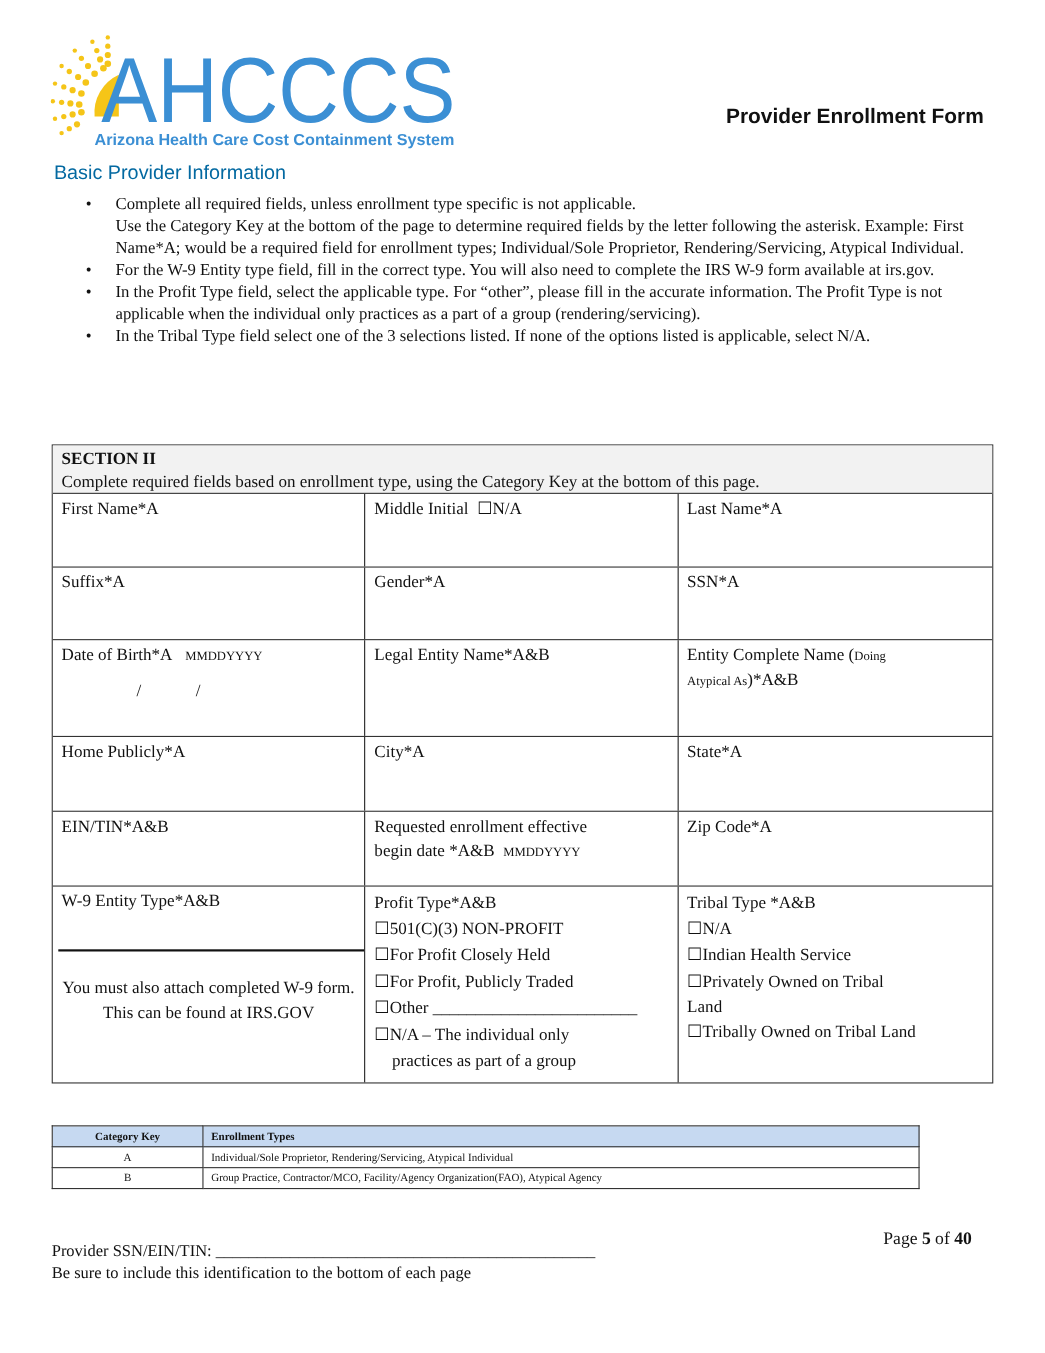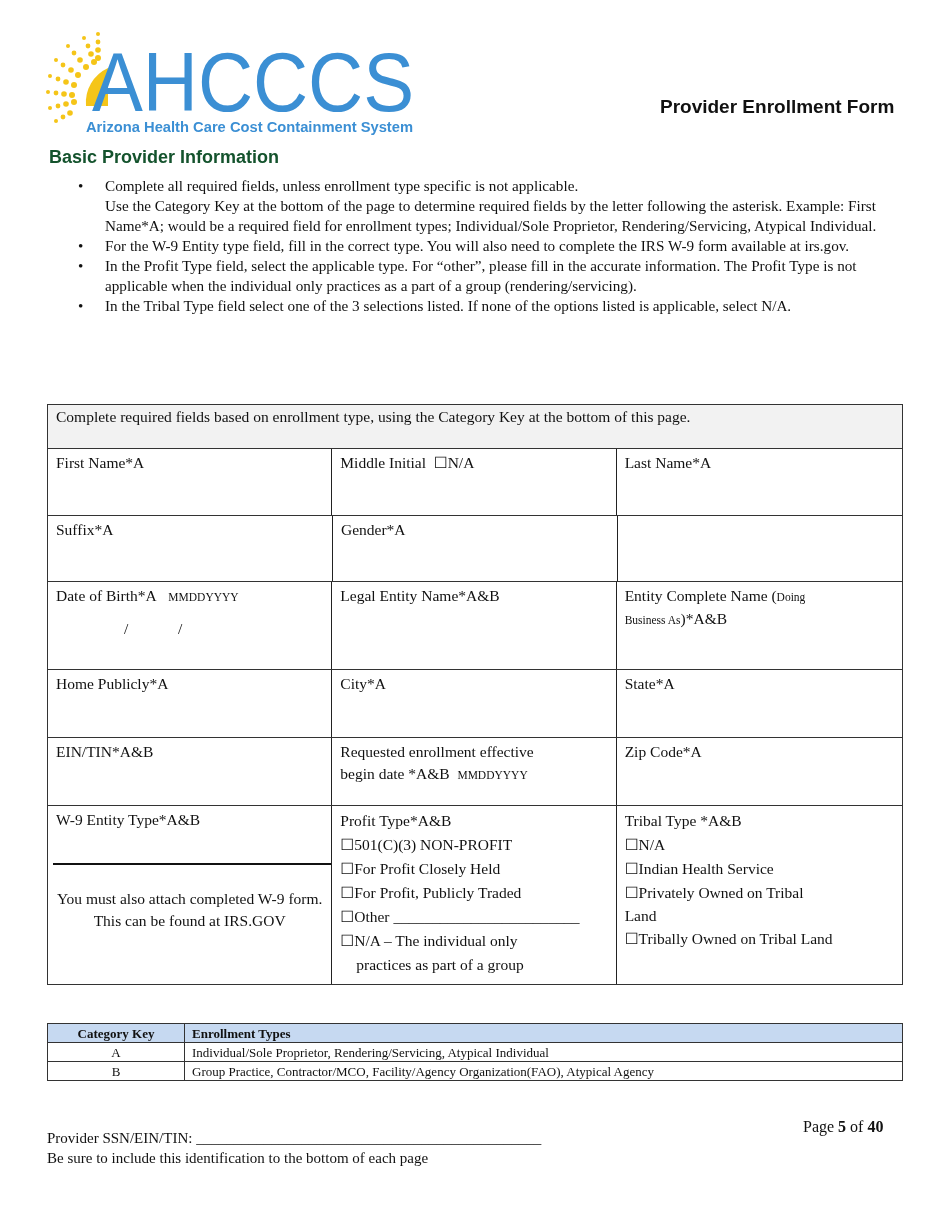--- a/index.html
+++ b/index.html
@@ -4,21 +4,21 @@
 <style>
   * { box-sizing: border-box; margin: 0; padding: 0; }
   html, body { width: 950px; height: 1230px; background: #ffffff; }
   body { position: relative; font-family: "DejaVu Serif", serif; color: #111; overflow: hidden; }
 
   .logo { position: absolute; left: 46px; top: 28px; width: 372px; height: 110px; }
   .logo svg { width: 100%; height: 100%; }
 
   .form-title { position: absolute; left: 660px; top: 96px; font-family: "Liberation Sans", sans-serif; font-weight: bold; font-size: 19px; color: #111; }
 
-  .section-heading { position: absolute; left: 49px; top: 147px; font-family: "Liberation Sans", sans-serif; font-weight: bold; font-size: 18px; color: #14532d; }
+  .section-heading { position: absolute; left: 49px; top: 147px; font-family: "Liberation Sans", sans-serif; font-weight: normal; font-size: 18px; color: #0369a1; }
 
   .instructions { position: absolute; left: 78px; top: 176px; width: 830px; font-family: "Liberation Serif", serif; font-size: 15.2px; line-height: 20px; }
   .instructions li { list-style: none; position: relative; padding-left: 27px; }
   .instructions li .bullet { position: absolute; left: 0; top: 0; }
 
   .section-table { position: absolute; left: 47px; top: 404px; width: 856px; border: 1px solid #333; border-collapse: collapse; font-family: "Liberation Serif", serif; font-size: 15.5px; }
   .section-header { background: #f2f2f2; padding: 2px 8px 0 8px; height: 44px; border-bottom: 1px solid #333; }
   .section-header .title { font-weight: bold; line-height: 22px; }
   .section-header .desc { line-height: 20px; }
   .row { display: flex; border-bottom: 1px solid #333; }
@@ -29,21 +29,21 @@
   .cell.c3 { width: 286px; }
   .small { font-size: 11.5px; }
   .dob-slashes { padding-left: 68px; margin-top: 10px; letter-spacing: 0; }
   .dob-slashes span { display: inline-block; width: 54px; }
   .w9-line { border-top: 2px solid #111; margin: 32px -8px 0 -3px; }
   .w9-note { margin-top: 23px; line-height: 22px; text-align: center; }
   .opt-line { line-height: 24px; }
   .indent { padding-left: 16px; }
   .box { display: inline-block; }
 
-  .key-table { position: absolute; left: 47px; top: 1023px; width: 856px; border-collapse: collapse; font-family: "Liberation Serif", serif; font-size: 13px; }
+  .key-table { position: absolute; left: 47px; top: 1023px; width: 789px; border-collapse: collapse; font-family: "Liberation Serif", serif; font-size: 10px; }
   .key-table th, .key-table td { border: 1px solid #333; height: 19px; padding: 0 7px; line-height: 17px; }
   .key-table th { background: #c6d9f1; font-weight: bold; text-align: left; }
   .key-table th.k, .key-table td.k { width: 137px; text-align: center; }
 
   .footer-left { position: absolute; left: 47px; top: 1128px; font-family: "Liberation Serif", serif; font-size: 15px; line-height: 20px; }
   .footer-right { position: absolute; left: 803px; top: 1118px; font-family: "Liberation Serif", serif; font-size: 16px; }
   .footer-right b { font-weight: bold; }
 </style>
 </head>
 <body>
@@ -108,45 +108,47 @@
     <div>In the Profit Type field, select the applicable type.  For “other”, please fill in the accurate information.  The Profit Type is not applicable when the individual only practices as a part of a group (rendering/servicing).</div>
   </li>
   <li>
     <span class="bullet">•</span>
     <div>In the Tribal Type field select one of the 3 selections listed.  If none of the options listed is applicable, select N/A.</div>
   </li>
 </ul>
 
 <div class="section-table">
   <div class="section-header">
+    <div class="title">SECTION II</div>
     <div class="desc">Complete required fields based on enrollment type, using the Category Key at the bottom of this page.</div>
   </div>
 
   <div class="row" style="height:67px">
     <div class="cell c1"><span>First Name*A</span></div>
     <div class="cell c2">
       <span>Middle Initial</span>&nbsp;&nbsp;<span class="box">☐</span><span>N/A</span>
     </div>
     <div class="cell c3"><span>Last Name*A</span></div>
   </div>
 
   <div class="row" style="height:66px">
     <div class="cell c1"><span>Suffix*A</span></div>
     <div class="cell c2"><span>Gender*A</span></div>
+    <div class="cell c3"><span>SSN*A</span></div>
   </div>
 
   <div class="row" style="height:88px">
     <div class="cell c1">
       <span>Date of Birth*A</span>&nbsp;&nbsp;&nbsp;<span class="small">MMDDYYYY</span>
       <div class="dob-slashes"><span>/</span><span>/</span></div>
     </div>
     <div class="cell c2"><span>Legal Entity Name*A&amp;B</span></div>
     <div class="cell c3">
       <span>Entity Complete Name (</span><span class="small">Doing</span><br>
-      <span class="small">Business As</span><span>)*A&amp;B</span>
+      <span class="small">Atypical As</span><span>)*A&amp;B</span>
     </div>
   </div>
 
   <div class="row" style="height:68px">
     <div class="cell c1"><span>Home Publicly*A</span></div>
     <div class="cell c2"><span>City*A</span></div>
     <div class="cell c3"><span>State*A</span></div>
   </div>
 
   <div class="row" style="height:68px">

